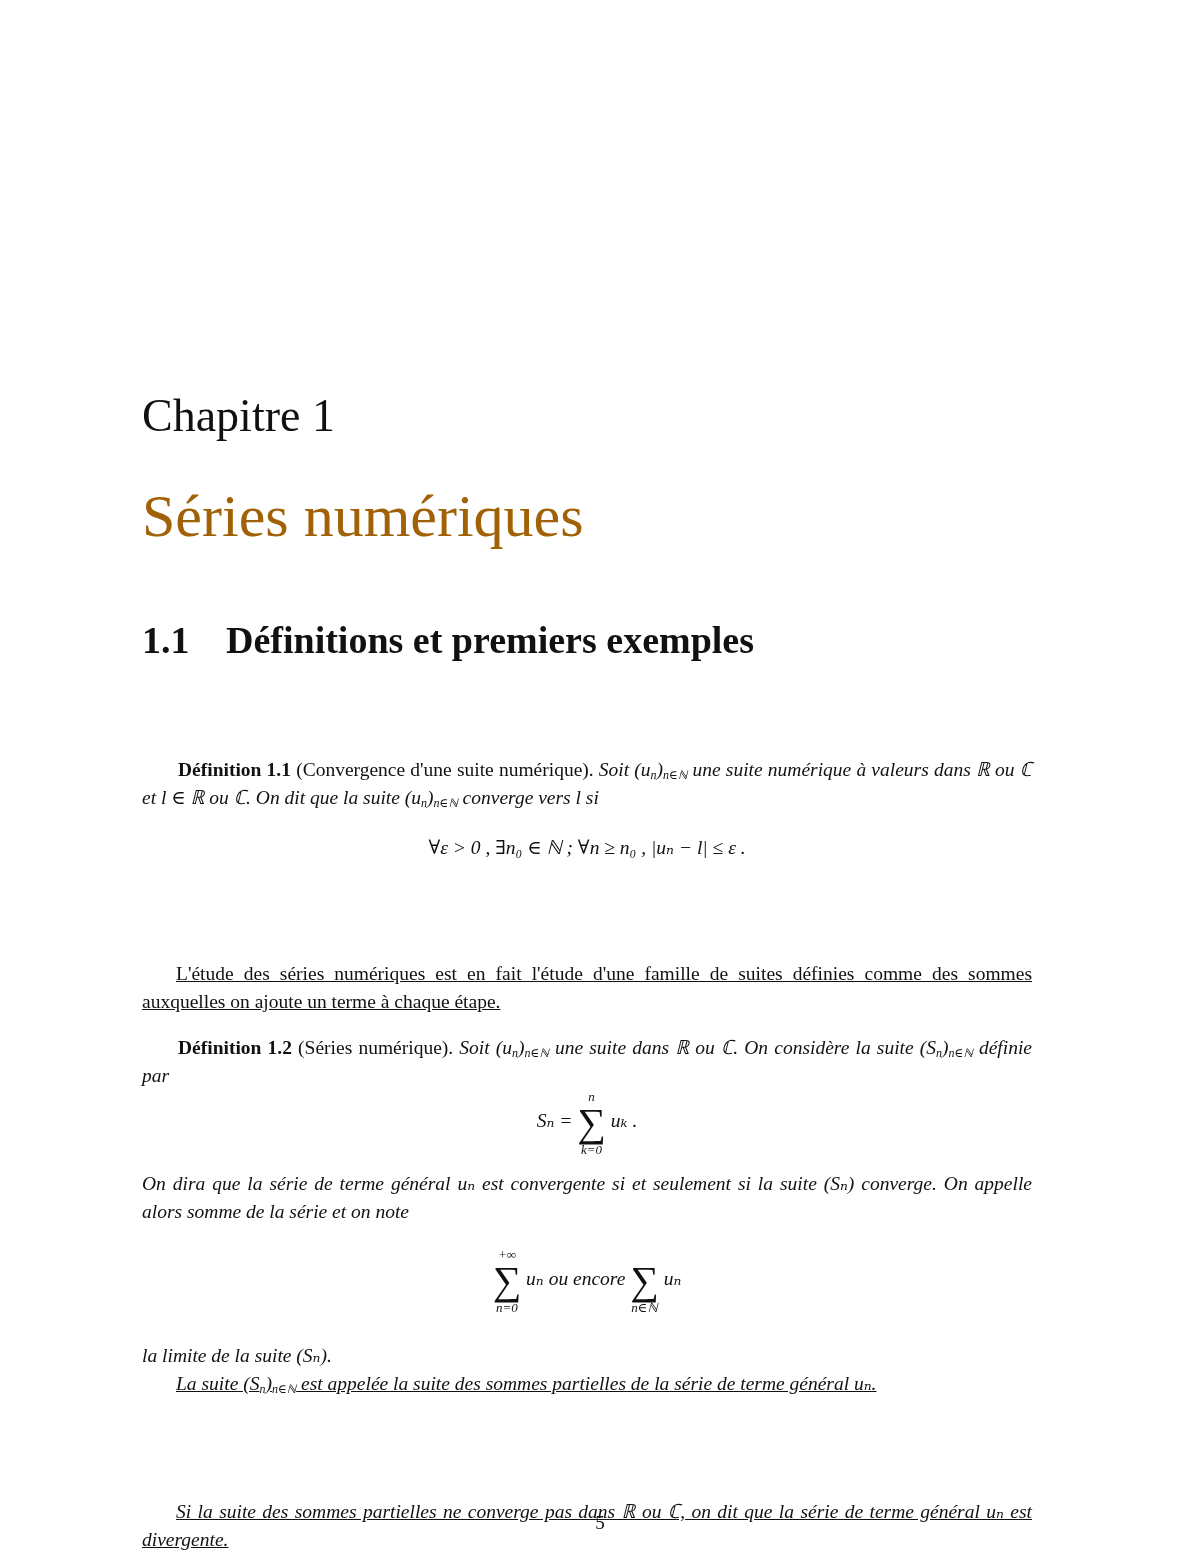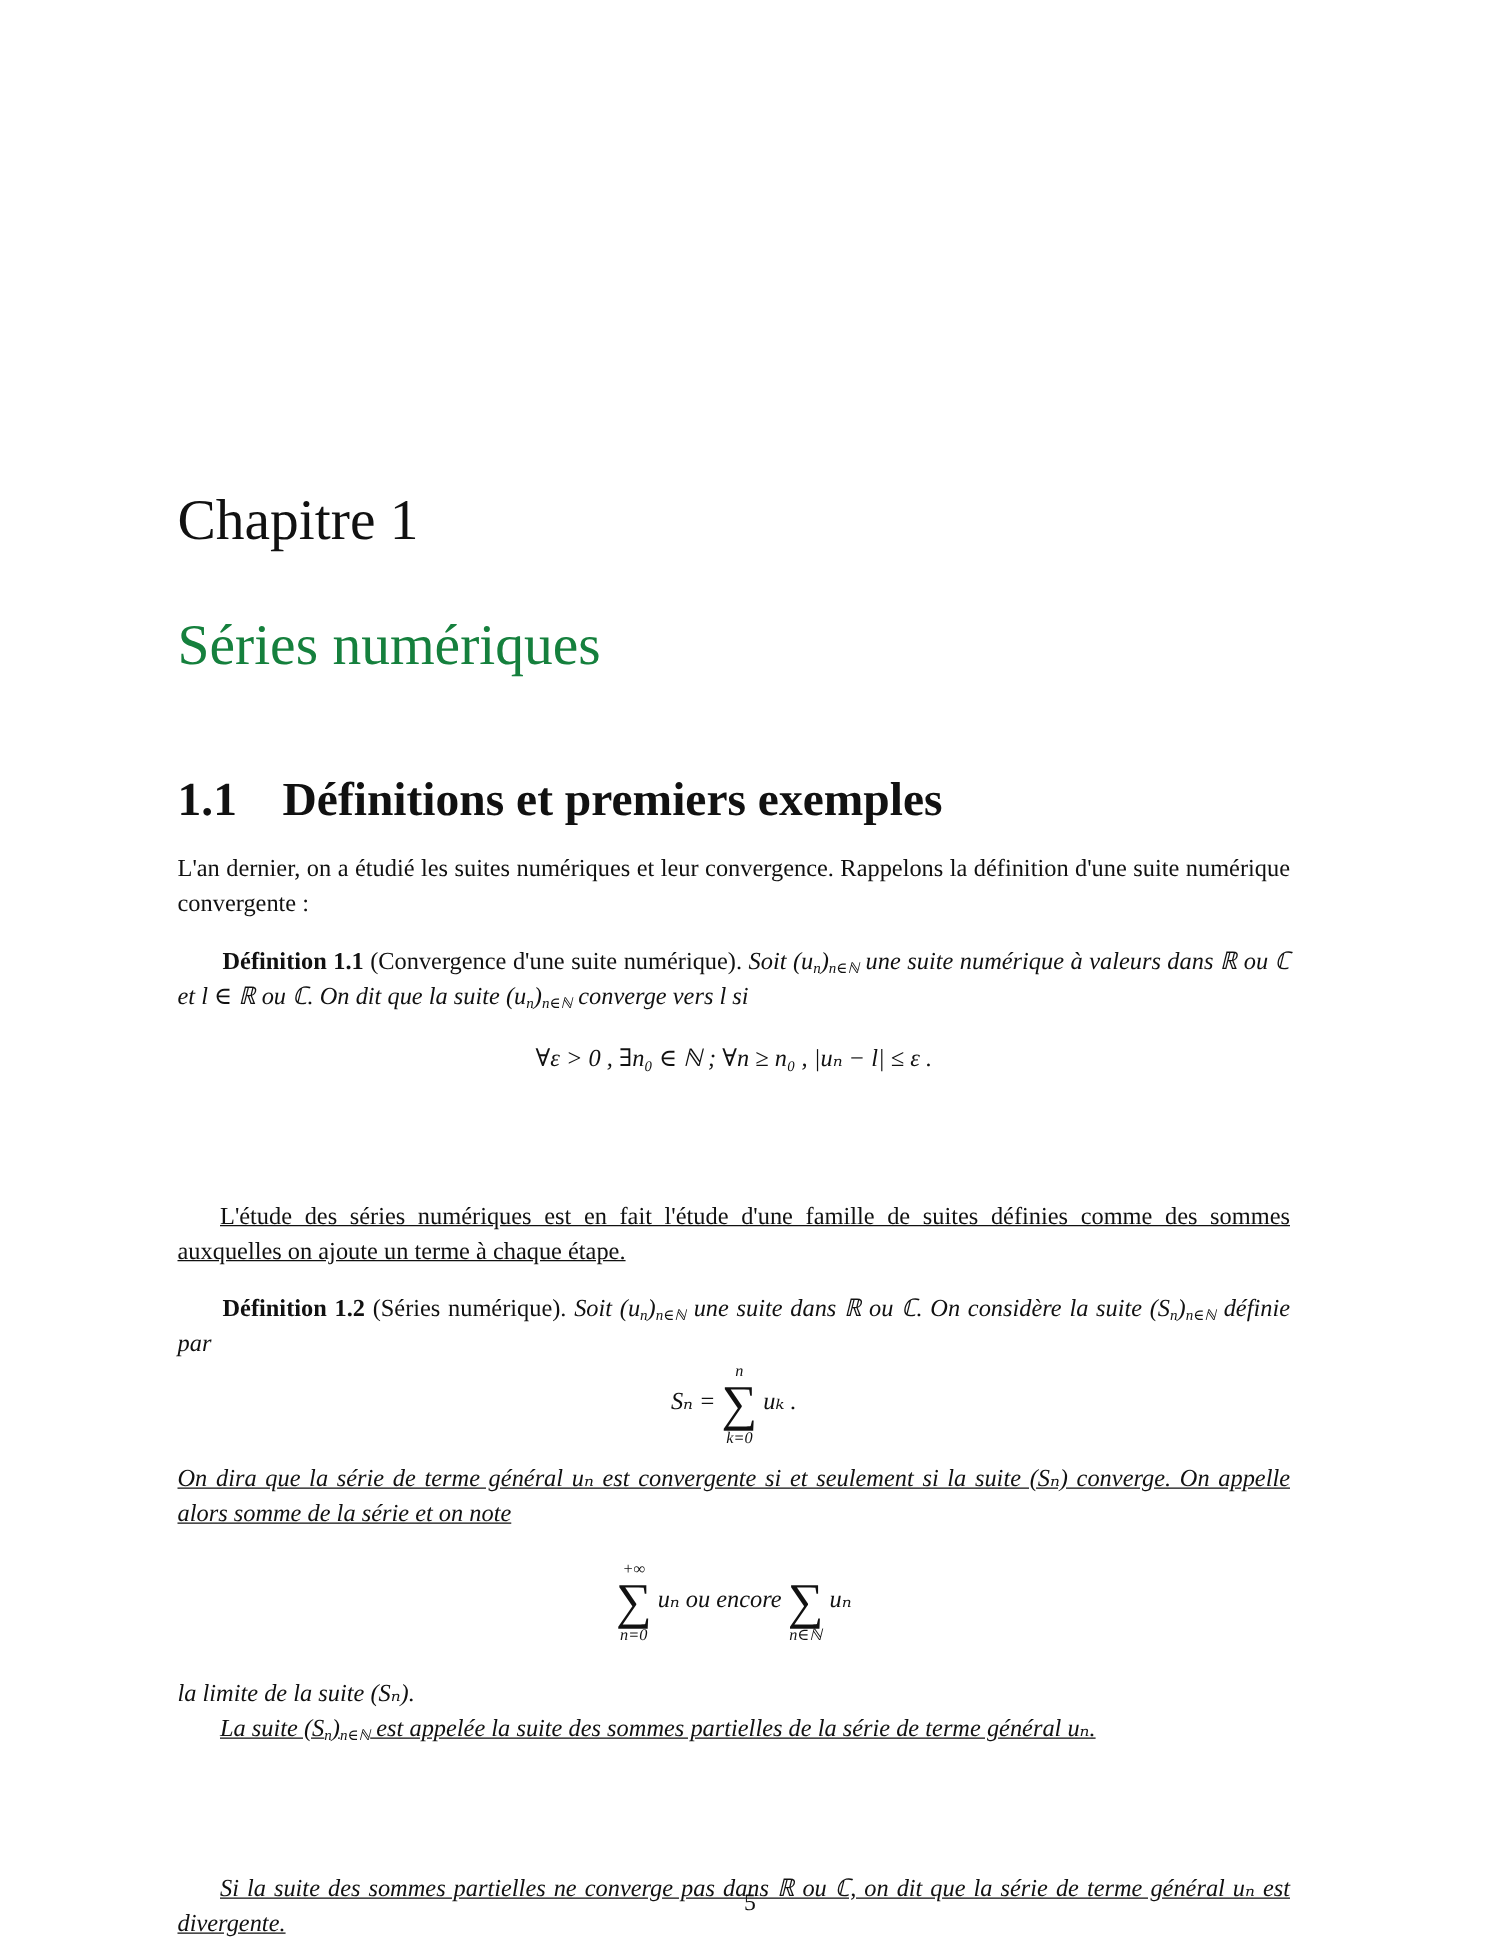--- a/index.html
+++ b/index.html
@@ -7,21 +7,21 @@
       width: 1200px; height: 1553px; position: relative; overflow: hidden;
       font-family: "Liberation Serif", "DejaVu Serif", serif;
       color: #111;
     }
     .page { position: absolute; left: 0; top: 0; width: 1200px; height: 1553px; }
     .abs { position: absolute; }
     .chap {
       left: 142px; top: 390px; font-size: 46px; line-height: 52px; color: #111;
     }
     .chaptitle {
-      left: 142px; top: 488px; font-size: 46px; line-height: 56px; color: #15803d;
+      left: 142px; top: 488px; font-size: 60px; line-height: 56px; color: #a16207;
     }
     .section {
       left: 142px; top: 620px; font-size: 38px; line-height: 40px; font-weight: bold; color: #111;
     }
     .section .num { display: inline-block; width: 84px; }
     .text {
       left: 142px; width: 890px; font-size: 19.5px; line-height: 28px;
       text-align: justify; color: #111;
     }
     .it { font-style: italic; }
@@ -39,21 +39,20 @@
 
 <div class="page">
 
   <div class="abs chap">Chapitre 1</div>
   <div class="abs chaptitle">Séries numériques</div>
 
   <div class="abs section">
     <span class="num">1.1</span><span>Définitions et premiers exemples</span>
   </div>
 
-  <div class="abs text" style="top:682px;">L'an dernier, on a étudié les suites numériques et leur convergence. Rappelons la définition d'une suite numérique convergente :</div>
 
   <div class="abs text" style="top:756px;">
     <span class="bf">Définition 1.1</span>
     <span>(Convergence d'une suite numérique).</span>
     <span class="it"><span>Soit (u</span><sub>n</sub>)<sub>n∈ℕ</sub><span> une suite numérique à valeurs dans ℝ ou ℂ et l ∈ ℝ ou ℂ. On dit que la suite (u</span><sub>n</sub>)<sub>n∈ℕ</sub><span> converge vers l si</span></span>
   </div>
 
   <div class="abs text center it" style="top:834px;">∀ε &gt; 0 , ∃n₀ ∈ ℕ ; ∀n ≥ n₀ , |uₙ − l| ≤ ε .</div>
 
 
@@ -68,21 +67,21 @@
   <div class="abs text center it" style="top:1090px;">
     <span>Sₙ =</span>
     <span class="sumblock">
       <span class="lim">n</span>
       <span class="sig">∑</span>
       <span class="lim">k=0</span>
     </span>
     <span>uₖ .</span>
   </div>
 
-  <div class="abs text it" style="top:1170px;text-decoration:underline;">On dira que la série de terme général uₙ est convergente si et seulement si la suite (Sₙ) converge. On appelle alors somme de la série et on note</div>
+  <div class="abs text it" style="top:1170px;">On dira que la série de terme général uₙ est convergente si et seulement si la suite (Sₙ) converge. On appelle alors somme de la série et on note</div>
 
   <div class="abs text center it" style="top:1248px;">
     <span class="sumblock">
       <span class="lim">+∞</span>
       <span class="sig">∑</span>
       <span class="lim">n=0</span>
     </span>
     <span>uₙ</span>
     <span>ou encore</span>
     <span class="sumblock">

